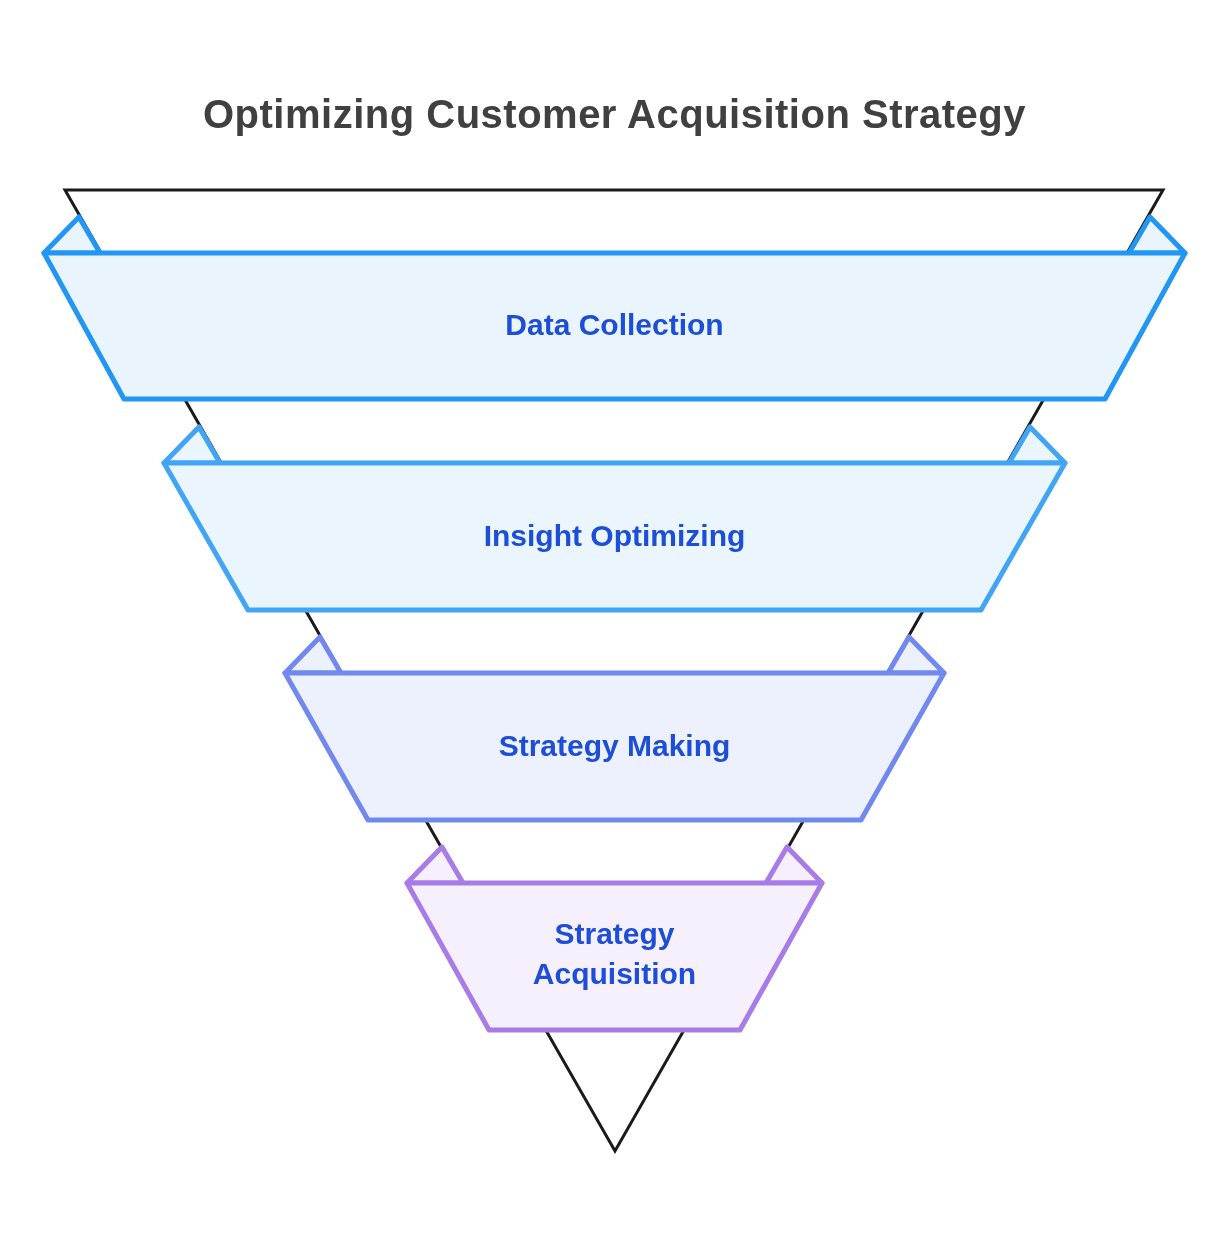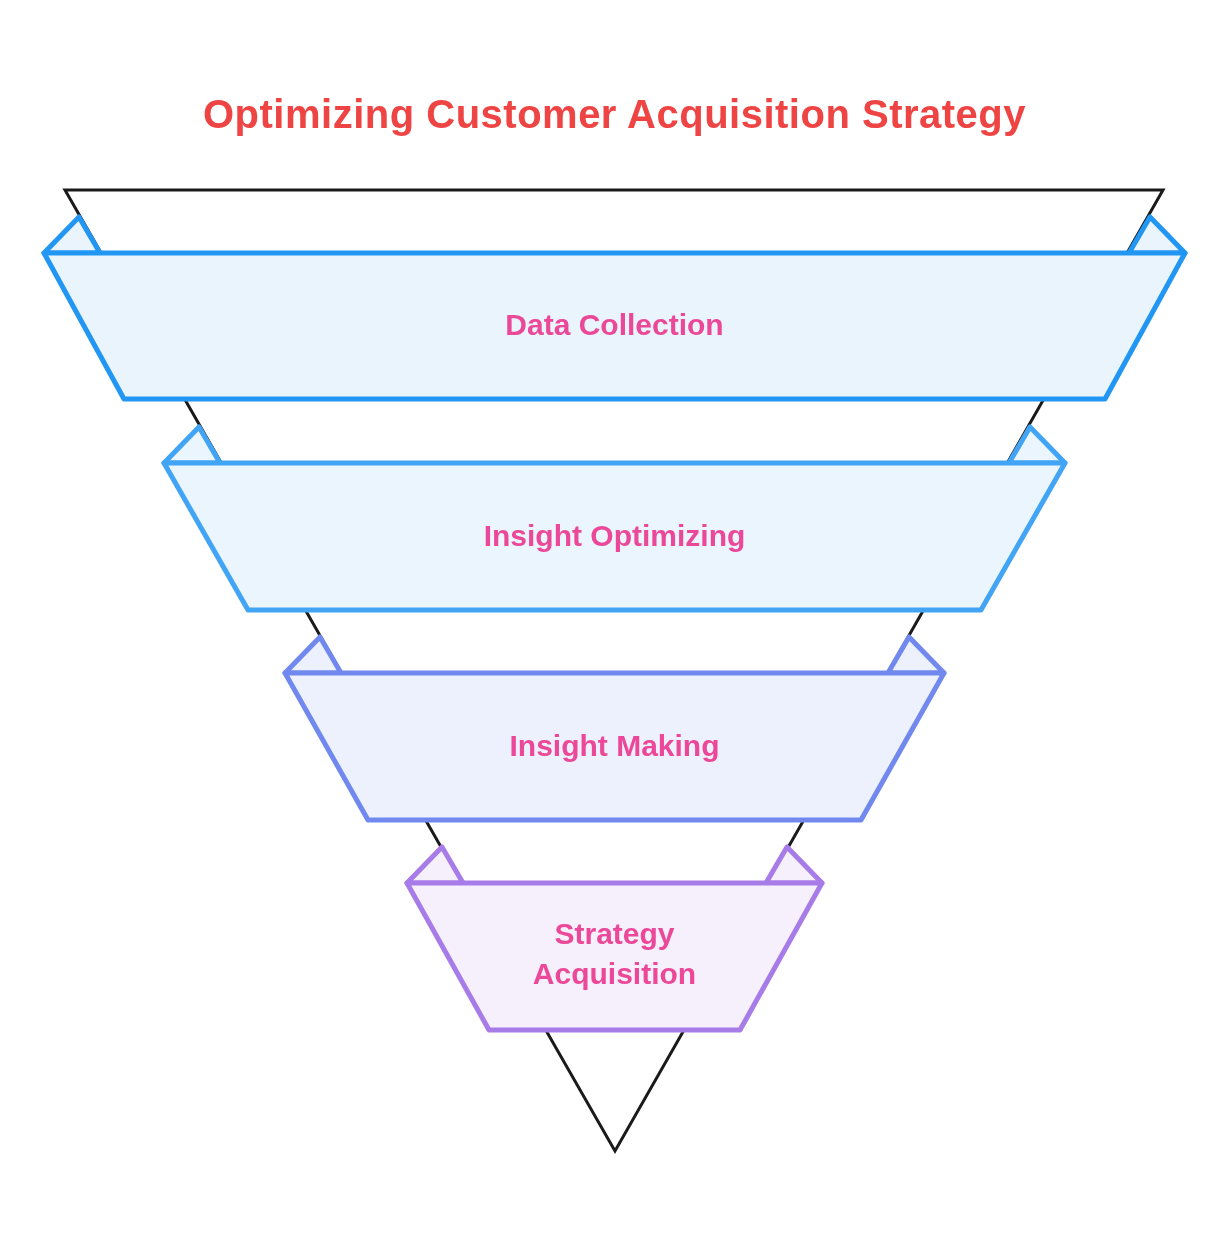--- a/index.html
+++ b/index.html
@@ -17,38 +17,38 @@
   }
   .diagram-title {
     position: absolute;
     top: 90px;
     left: 0;
     width: 1229px;
     text-align: center;
     font-size: 40px;
     line-height: 48px;
     font-weight: 700;
-    color: #ef4444;
+    color: #404040;
     letter-spacing: 0.5px;
     white-space: nowrap;
   }
   .funnel-svg {
     position: absolute;
     top: 0;
     left: 0;
   }
   .stage-label {
     position: absolute;
     left: 0;
     width: 1229px;
     text-align: center;
     font-size: 30px;
     line-height: 42px;
     font-weight: 700;
-    color: #ec4899;
+    color: #1d4ed8;
   }
   .stage-label.wrap {
     left: 484px;
     width: 261px;
     line-height: 40px;
   }
 </style>
 </head>
 <body>
 
@@ -82,17 +82,17 @@
       <polygon points="407,883 442,847 463,883"></polygon>
       <polygon points="822,883 787,847 766,883"></polygon>
       <polygon points="407,883 822,883 740,1030 489,1030"></polygon>
     </g>
   </svg>
 
   <div class="stage-label" style="top:304px;">Data Collection</div>
 
   <div class="stage-label" style="top:515px;">Insight Optimizing</div>
 
-  <div class="stage-label" style="top:725px;">Insight Making</div>
+  <div class="stage-label" style="top:725px;">Strategy Making</div>
 
   <div class="stage-label wrap" style="top:914px;">Strategy Acquisition</div>
 
 </div>
 
 </body></html>

